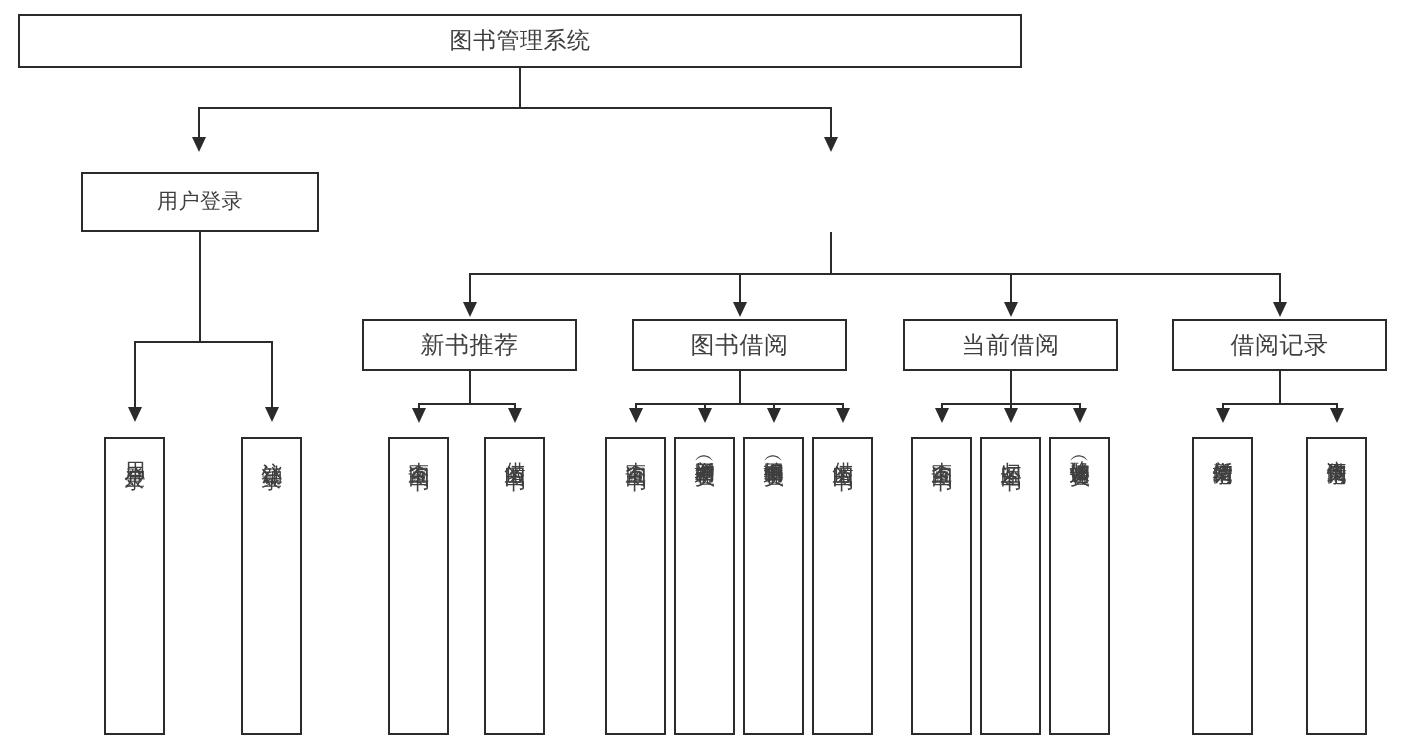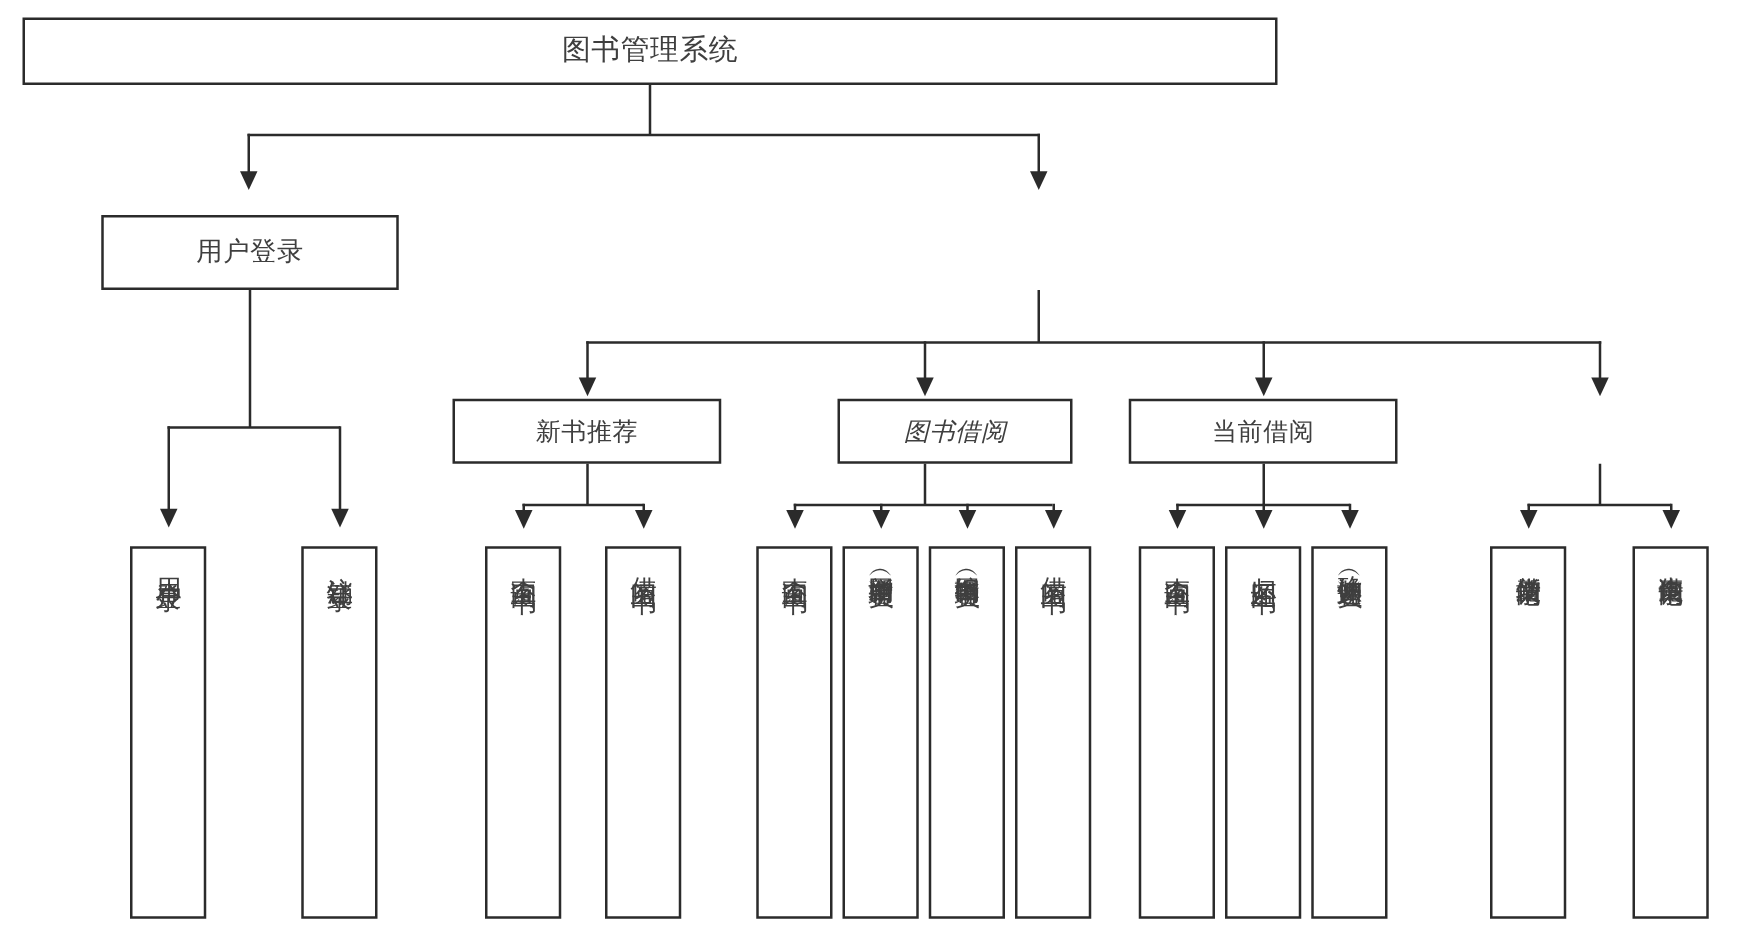--- a/index.html
+++ b/index.html
@@ -31,21 +31,21 @@
     text-align:center;
     line-height:1.12;
     letter-spacing:0.5px;
     color:#3f3f3f;
   }
   
   .node.root .lbl{font-size:23px;}
   
   .node.lvl2 .lbl{font-size:21px;}
   
-  .node.lvl3 .lbl{font-size:20px;}
+  .node.lvl3 .lbl{font-size:24px;}
   
   .node.leaf{
     align-items:flex-start;
     justify-content:center;
     padding-top:6px;
   }
   .node.leaf .lbl{
     writing-mode:vertical-rl;
     text-orientation:upright;
     font-size:21px;
@@ -115,25 +115,28 @@
   <div class="ln v" style="left:739px;top:273px;height:33px;"></div>
   <div class="arrow" style="left:733px;top:302px;"></div>
   <div class="ln v" style="left:1010px;top:273px;height:33px;"></div>
   <div class="arrow" style="left:1004px;top:302px;"></div>
   <div class="ln v" style="left:1279px;top:273px;height:33px;"></div>
   <div class="arrow" style="left:1273px;top:302px;"></div>
 
   <div class="node lvl3" style="left:362px;top:319px;width:215px;height:52px;">
     <span class="lbl">新书推荐</span>
   </div>
-  <div class="node lvl3" style="left:670px;top:319px;width:188px;height:52px;font-style:italic;">
+  <div class="node lvl3" style="left:632px;top:319px;width:215px;height:52px;">
     <span class="lbl">图书借阅</span>
   </div>
   <div class="node lvl3" style="left:903px;top:319px;width:215px;height:52px;">
     <span class="lbl">当前借阅</span>
+  </div>
+  <div class="node lvl3" style="left:1172px;top:319px;width:215px;height:52px;">
+    <span class="lbl">借阅记录</span>
   </div>
 
   <div class="ln v" style="left:469px;top:371px;height:33px;"></div>
   <div class="ln h" style="left:418px;top:403px;width:97px;"></div>
   <div class="ln v" style="left:418px;top:403px;height:9px;"></div>
   <div class="arrow" style="left:412px;top:408px;"></div>
   <div class="ln v" style="left:514px;top:403px;height:9px;"></div>
   <div class="arrow" style="left:508px;top:408px;"></div>
 
   <div class="ln v" style="left:739px;top:371px;height:33px;"></div>

